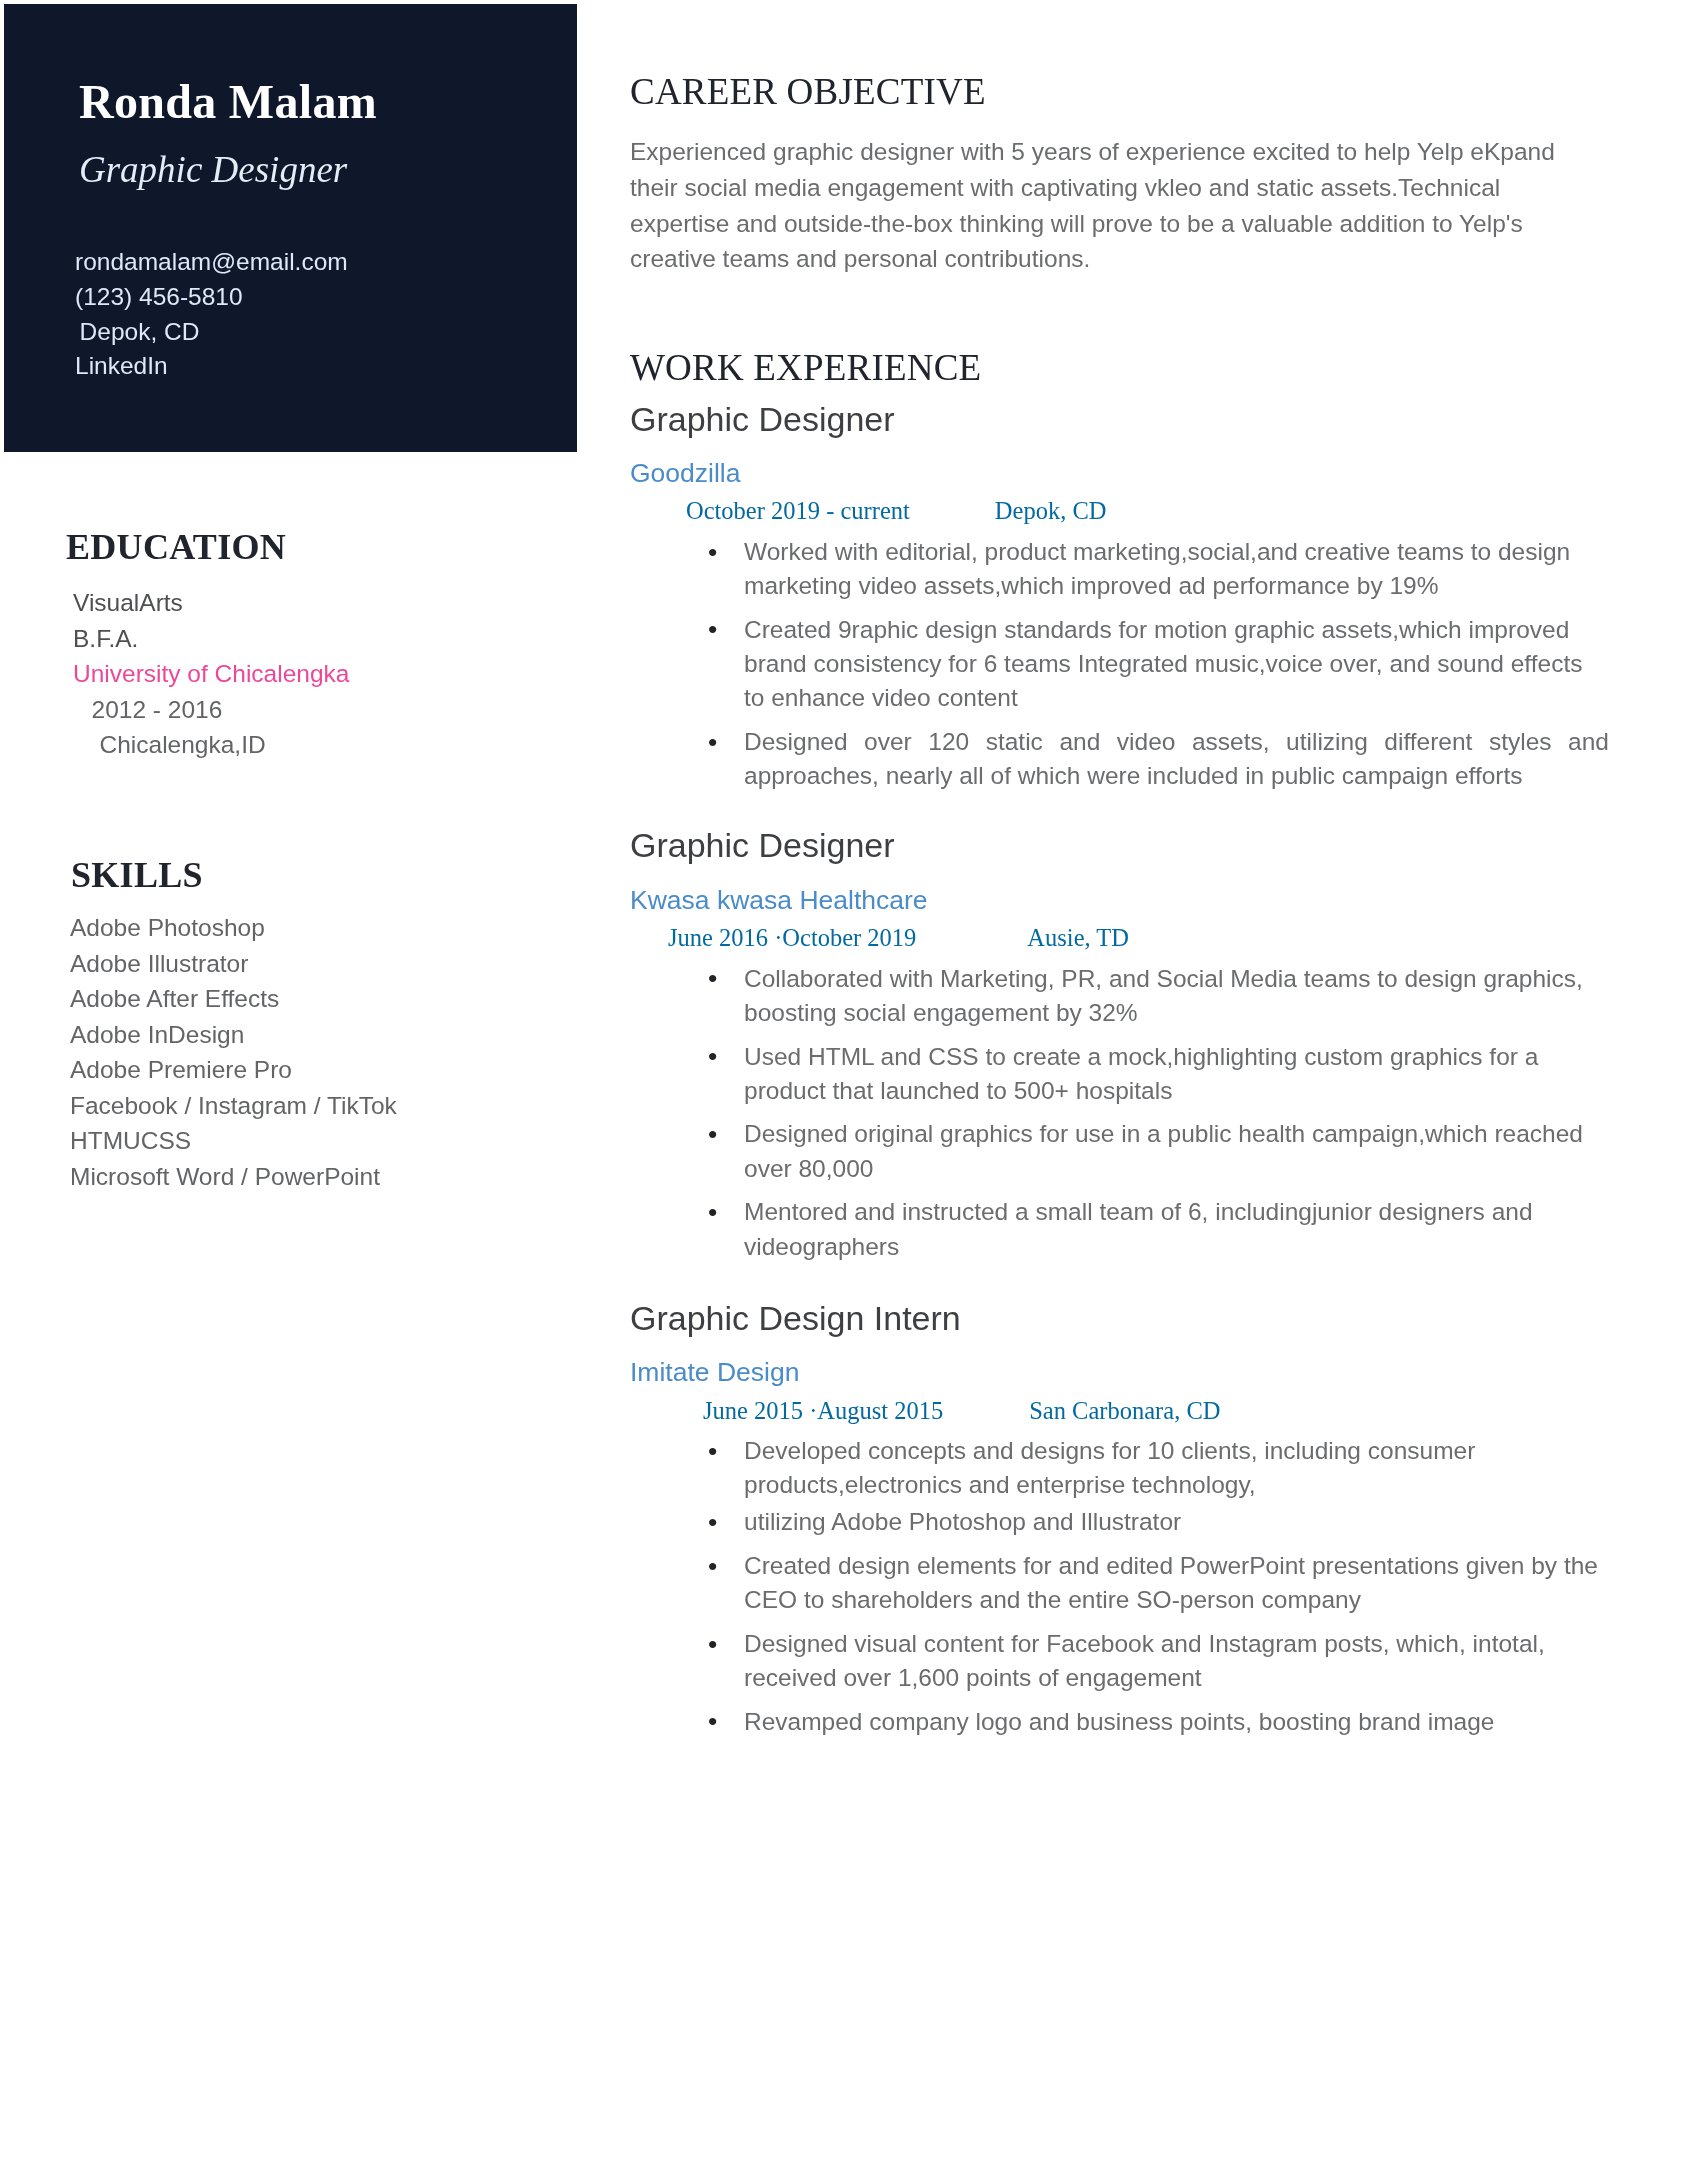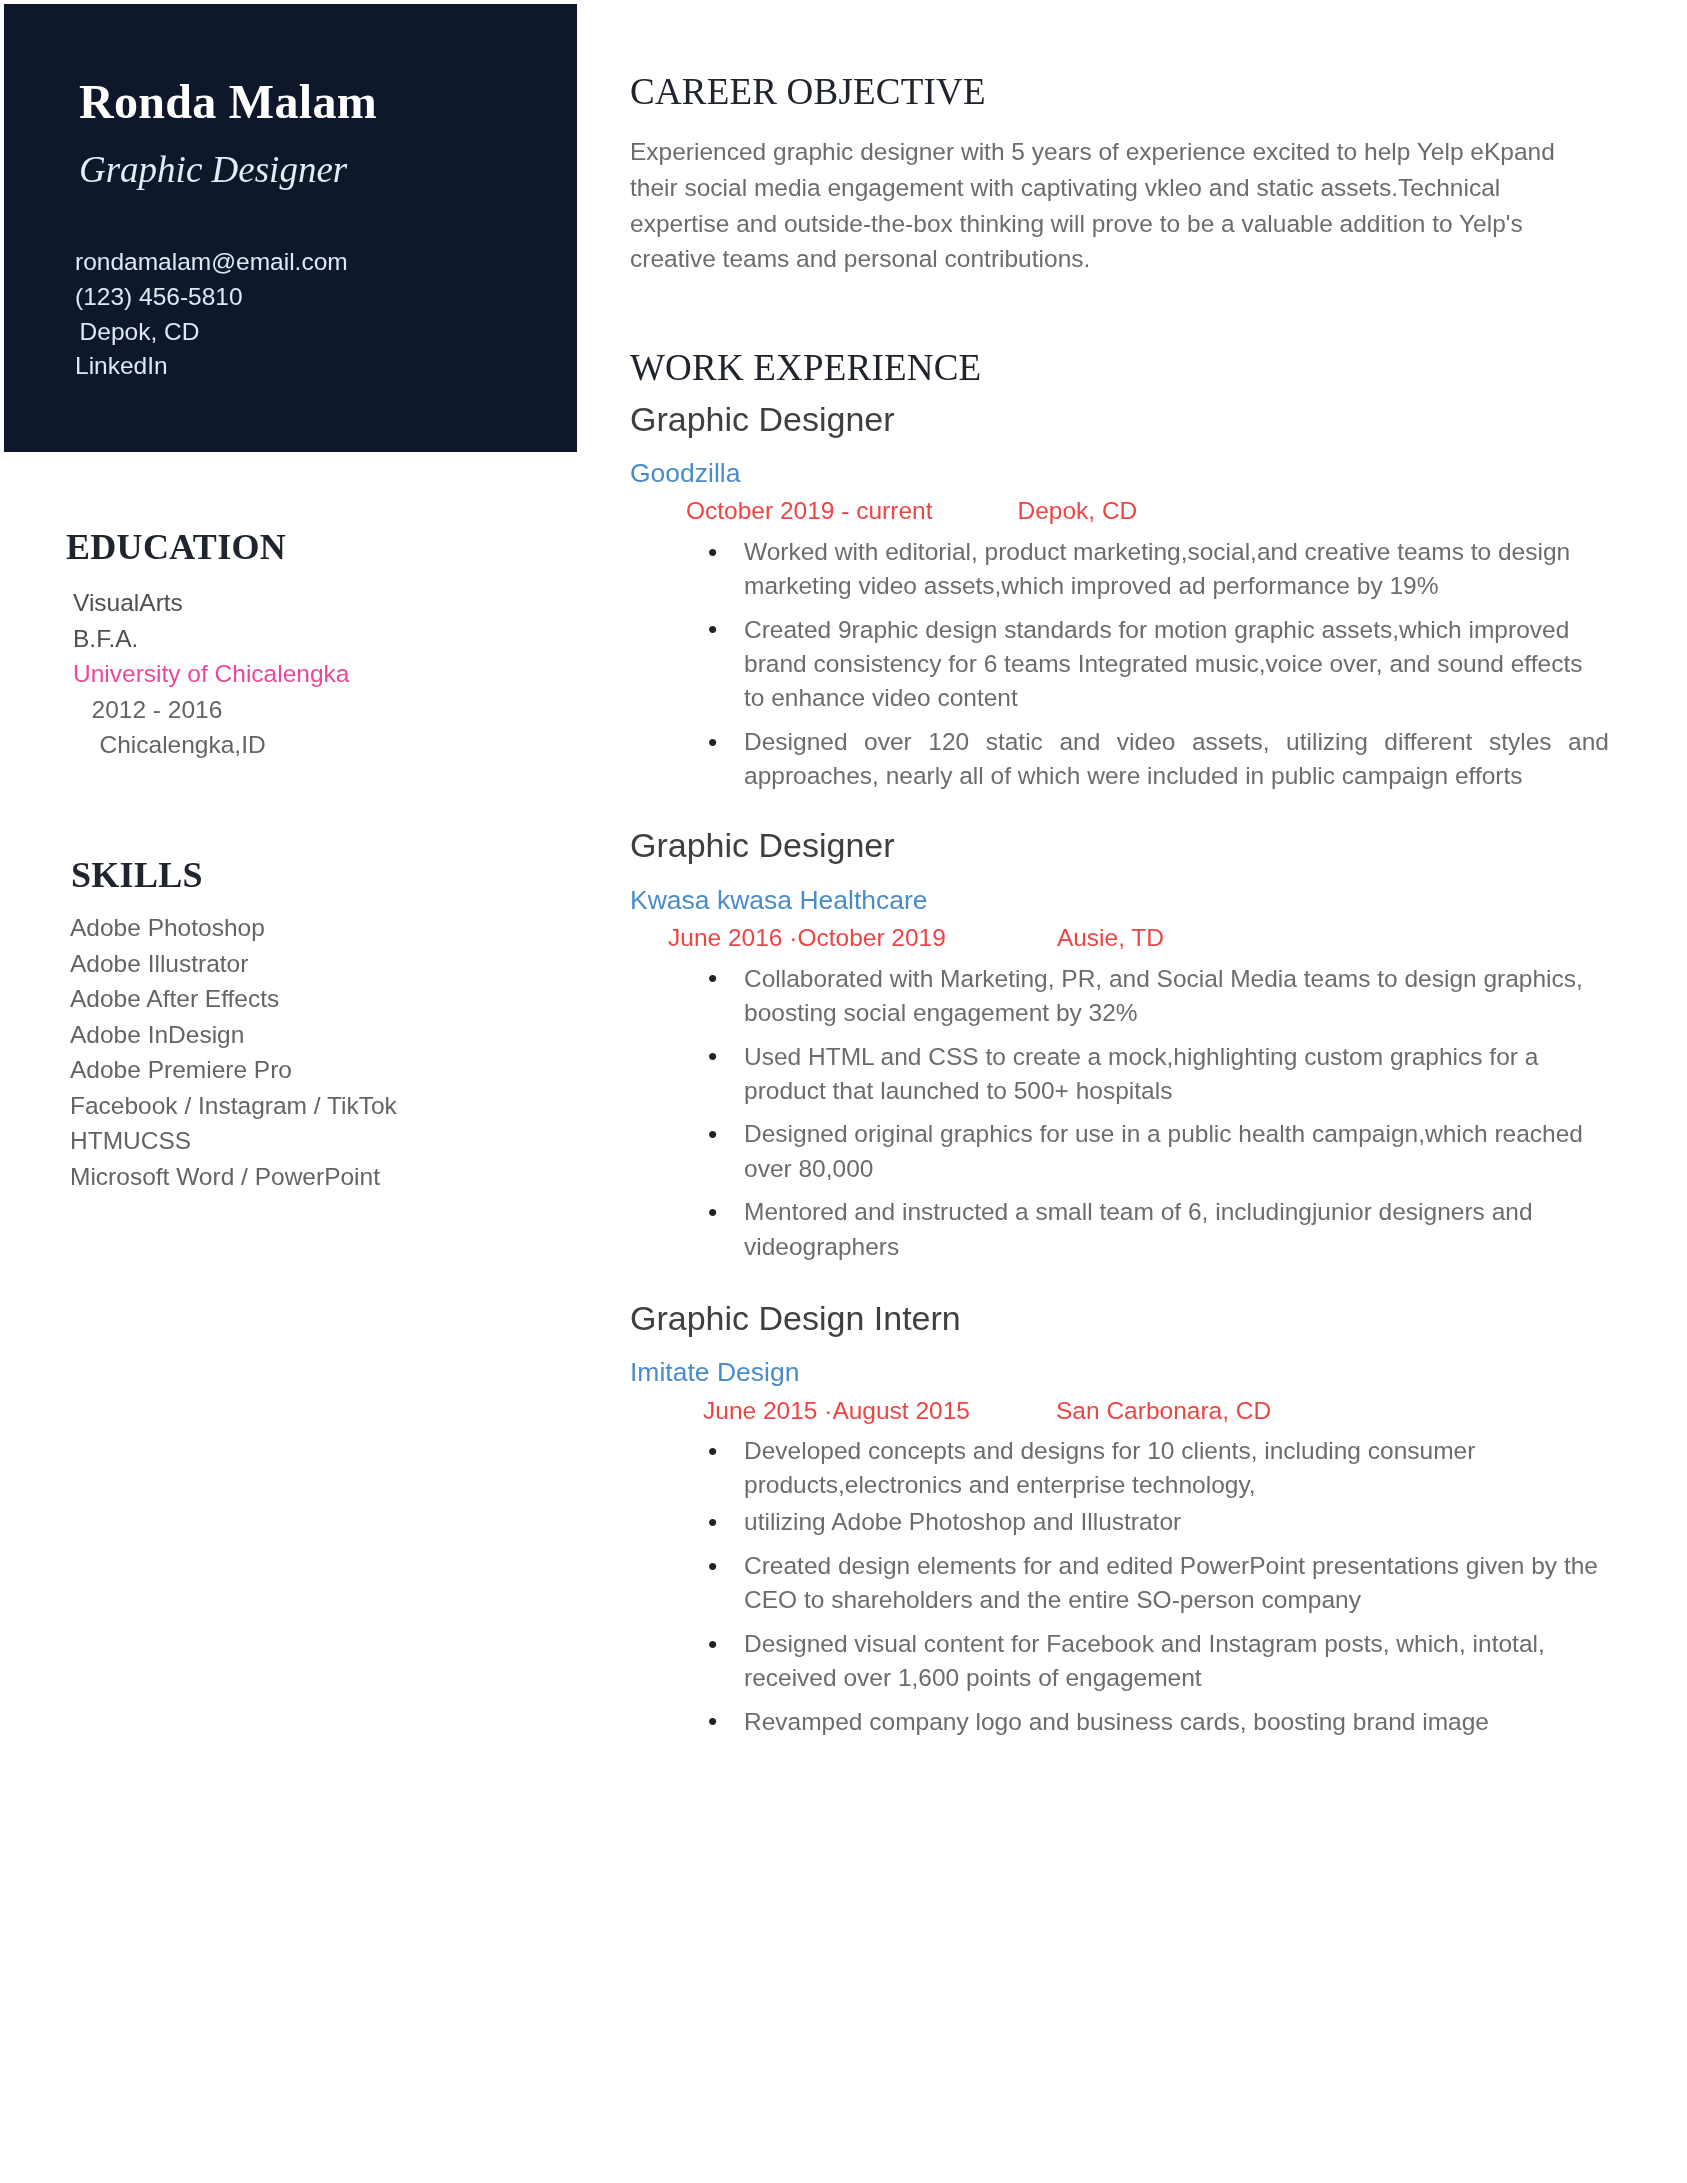--- a/index.html
+++ b/index.html
@@ -142,23 +142,24 @@
     margin-top: 21px;
     font-size: 26.5px;
     color: #4a8bc9;
     line-height: 1.1;
     white-space: nowrap;
   }
   .job-meta {
     margin-top: 8px;
     padding-left: 37px;
     font-size: 24.5px;
-    color: #ef4444;
+    color: #0369a1;
     line-height: 1.2;
     white-space: nowrap;
+    font-family: Liberation Serif, serif;
   }
   .job-meta .loc { display: inline-block; margin-left: 86px; }
   .bullets {
     margin: 6.6px 0 0 0;
     padding: 0 0 0 74px;
     list-style: none;
   }
   .bullets li {
     position: relative;
     font-size: 24.5px;
@@ -278,21 +279,21 @@
           <div class="job-role">Graphic Design Intern</div>
           <div class="job-company">Imitate Design</div>
           <div class="job-meta">
             <span>June 2015 ·August 2015</span><span class="loc">San Carbonara, CD</span>
           </div>
           <ul class="bullets">
             <li>Developed concepts and designs for 10 clients, including consumer products,electronics and enterprise technology,</li>
             <li class="tight">utilizing Adobe Photoshop and Illustrator</li>
             <li>Created design elements for and edited PowerPoint presentations given by the CEO to shareholders and the entire SO-person company</li>
             <li>Designed visual content for Facebook and Instagram posts, which, intotal, received over 1,600 points of engagement</li>
-            <li>Revamped company logo and business cards, boosting brand image</li>
+            <li>Revamped company logo and business points, boosting brand image</li>
           </ul>
         </div>
 
       </div>
     </div>
 
   </div>
 
 </div>
 

